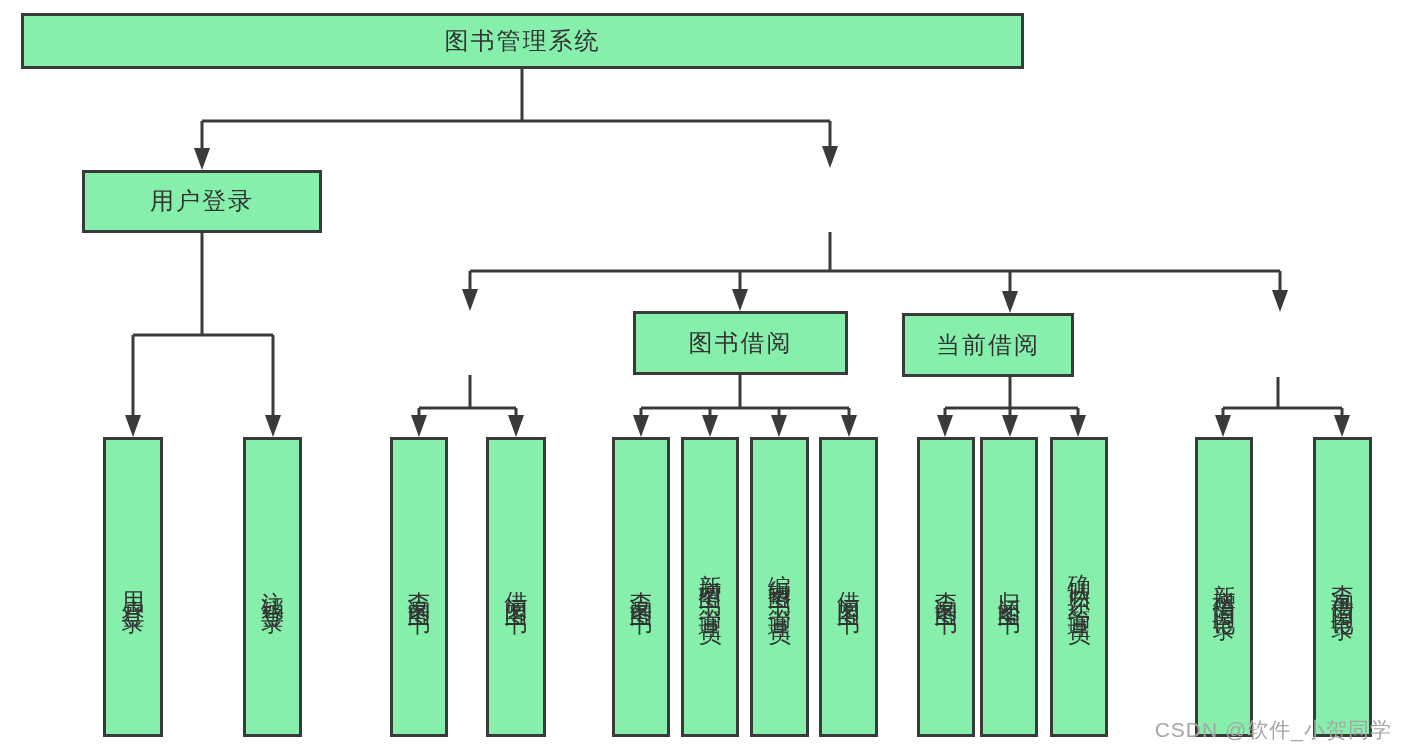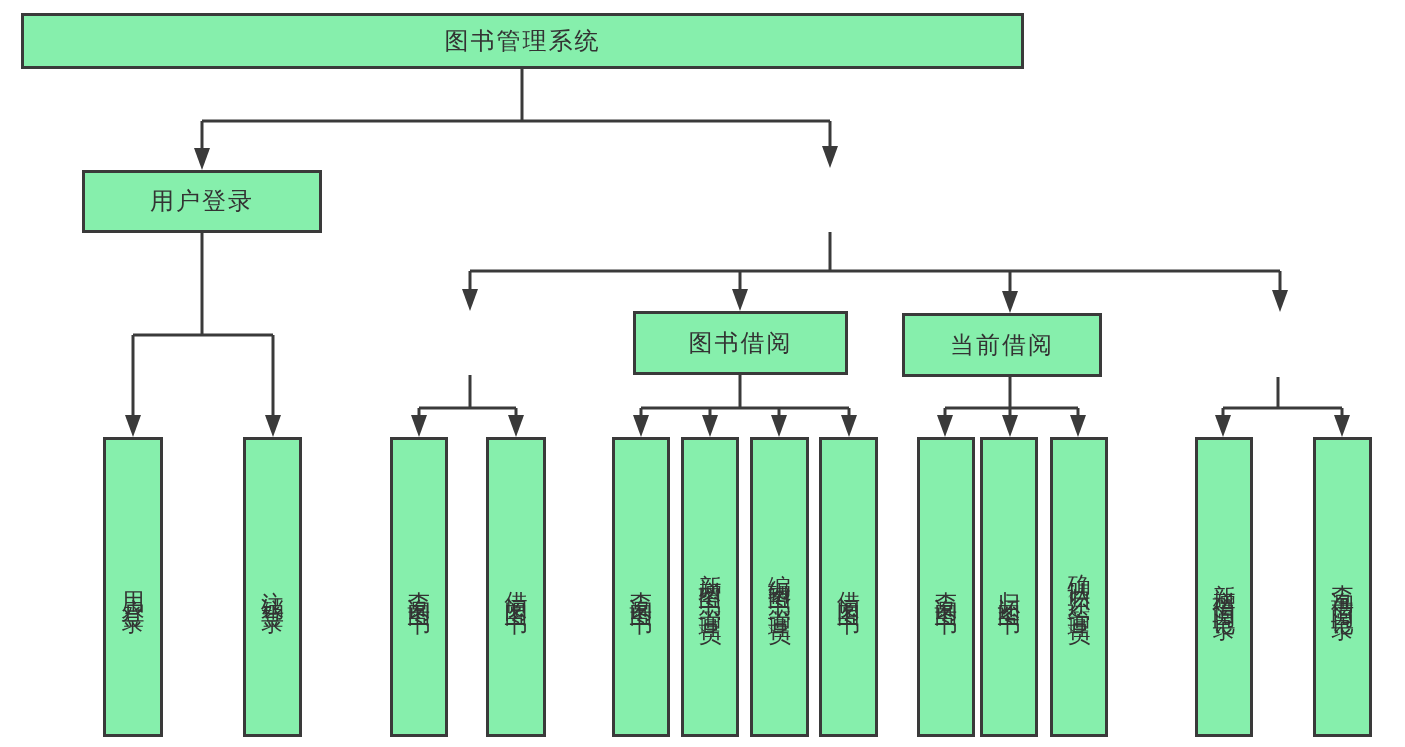--- a/index.html
+++ b/index.html
@@ -112,33 +112,34 @@
       <path d="M 1215 415 L 1231 415 L 1223 437 Z" fill="#3a3a3a"></path>
       <line x1="1342" y1="408" x2="1342" y2="419" stroke="#3a3a3a" stroke-width="3"></line>
       <path d="M 1334 415 L 1350 415 L 1342 437 Z" fill="#3a3a3a"></path>
     </svg>
 
   <div class="node" style="left:21px; top:13px; width:1003px; height:56px">图书管理系统</div>
 
   <div class="node" style="left:82px; top:170px; width:240px; height:63px">用户登录</div>
 
   <div class="node" style="left:633px; top:311px; width:215px; height:64px">图书借阅</div>
-  <div class="node" style="left:902px; top:313px; width:200px; height:64px">当前借阅</div>
+  <div class="node" style="left:902px; top:313px; width:172px; height:64px">当前借阅</div>
 
   <div class="node leaf" style="left:103px; top:437px; width:60px; height:300px">用户登录</div>
   <div class="node leaf" style="left:243px; top:437px; width:59px; height:300px">注销登录</div>
 
   <div class="node leaf" style="left:390px; top:437px; width:58px; height:300px">查询图书</div>
   <div class="node leaf" style="left:486px; top:437px; width:60px; height:300px">借阅图书</div>
 
   <div class="node leaf" style="left:612px; top:437px; width:58px; height:300px">查询图书</div>
   <div class="node leaf" style="left:681px; top:437px; width:58px; height:300px">新增图书（管理员）</div>
   <div class="node leaf" style="left:750px; top:437px; width:59px; height:300px">编辑图书（管理员）</div>
   <div class="node leaf" style="left:819px; top:437px; width:59px; height:300px">借阅图书</div>
 
   <div class="node leaf" style="left:917px; top:437px; width:58px; height:300px">查询图书</div>
   <div class="node leaf" style="left:980px; top:437px; width:58px; height:300px">归还图书</div>
   <div class="node leaf" style="left:1050px; top:437px; width:58px; height:300px">确认归还（管理员）</div>
 
   <div class="node leaf" style="left:1195px; top:437px; width:58px; height:300px">新增借阅记录</div>
   <div class="node leaf" style="left:1313px; top:437px; width:59px; height:300px">查询借阅记录</div>
 
+  <div id="watermark">CSDN @软件_小贺同学</div>
 </div>
 
 </body></html>

